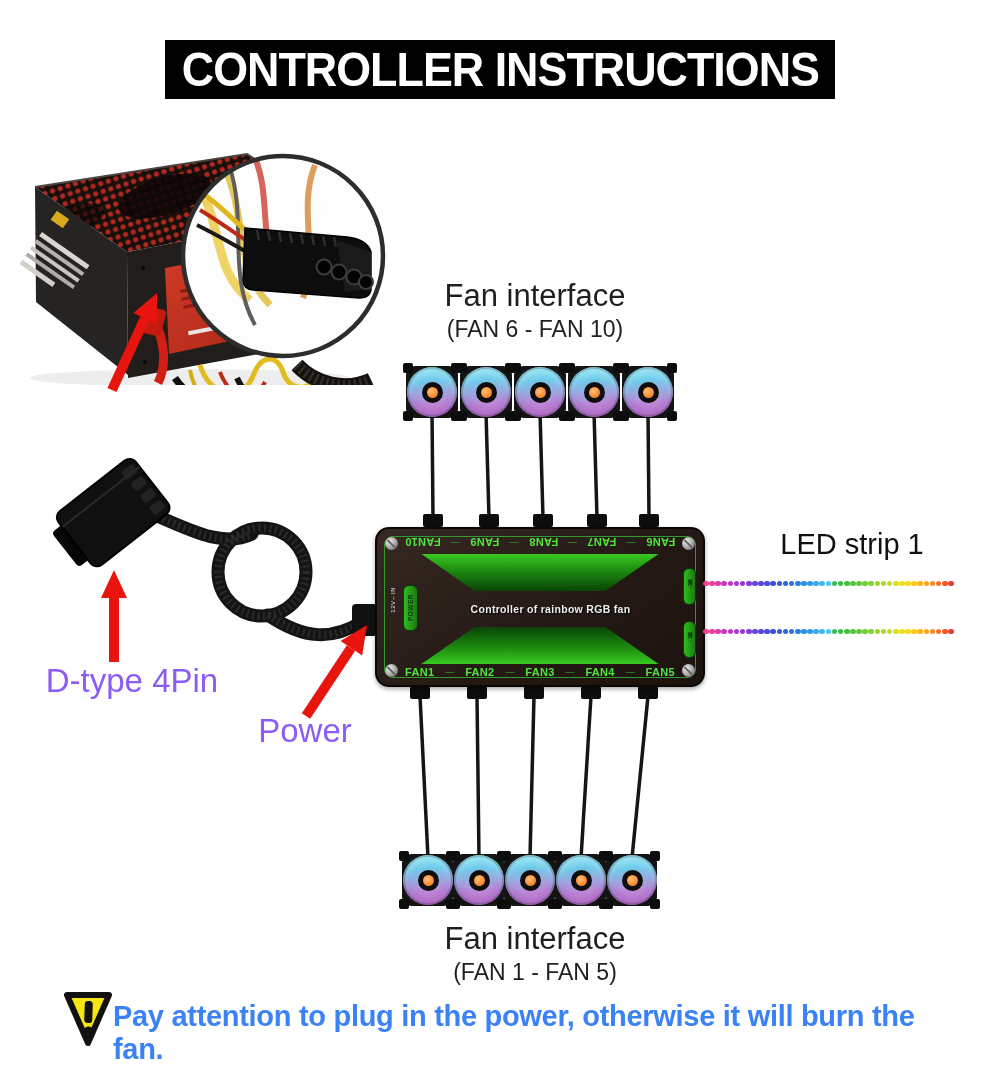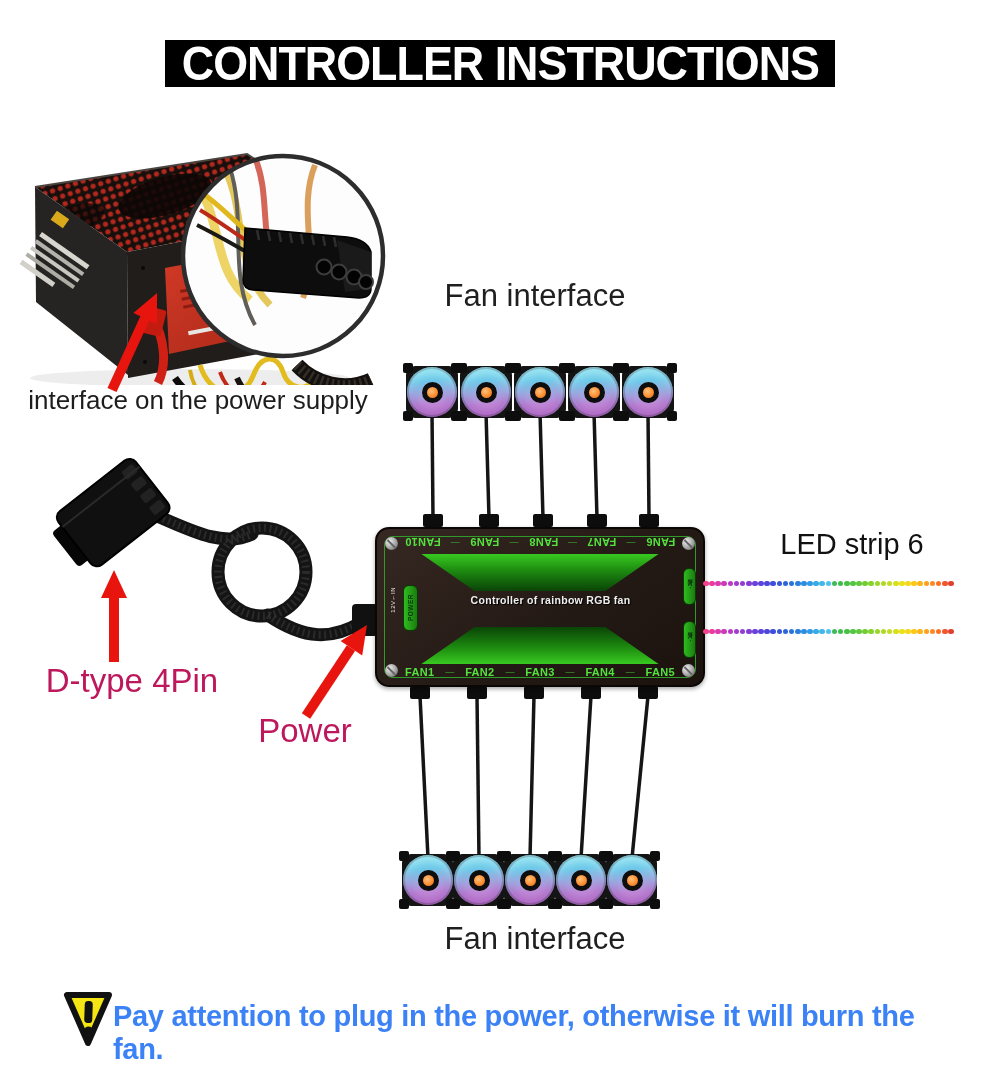--- a/index.html
+++ b/index.html
@@ -1,31 +1,31 @@
 <!DOCTYPE html>
 <html><head>
 <meta charset="utf-8">
 <style>
   * { margin:0; padding:0; box-sizing:border-box; }
   body { background:#ffffff; font-family:"Liberation Sans", sans-serif; }
   #stage { position:relative; width:1000px; height:1067px; background:#fff; overflow:hidden; }
 
   
-  .banner { position:absolute; left:165px; top:40px; width:670px; height:47px;
+  .banner { position:absolute; left:165px; top:40px; width:670px; height:59px;
     background:#000; display:flex; align-items:center; justify-content:center; z-index:4; }
   .banner span { color:#fff; font-weight:bold; font-size:44px; letter-spacing:-1px;
     transform:scale(1.02,1.08); white-space:nowrap; }
 
   
   .abs { position:absolute; z-index:4; }
   .caption { color:#1d1d1d; font-size:26px; text-align:center; line-height:1.08; }
   .fan-caption { text-align:center; color:#1f1f1f; }
   .fan-caption .big { font-size:31px; }
   .fan-caption .small { font-size:23px; margin-top:2px; }
-  .side-label { font-size:33px; color:#be185d; }
+  .side-label { font-size:33px; color:#8b5cf6; }
   .led-label { font-size:29px; color:#111; text-align:center; width:220px; }
 
   
   .fan-row { position:absolute; display:flex; z-index:3; }
   .fan-row.top { left:406px; top:366px; gap:2px; }
   .fan-row.bottom { left:402px; top:854px; gap:0; }
   .fan { position:relative; width:52px; height:52px; background:#141414; border-radius:9px; }
   .fan-row.bottom .fan { width:51px; }
   .lug { position:absolute; width:10px; height:10px; background:#0d0d0d; border-radius:2px; z-index:0; }
   .lug.tl{ left:-3px; top:-3px; } .lug.tr{ right:-3px; top:-3px; }
@@ -56,21 +56,21 @@
     clip-path:polygon(23% 0,77% 0,99% 100%,1% 100%); }
   .port-row { position:absolute; left:28px; right:28px; display:flex; align-items:center;
     justify-content:space-between; }
   .port-row.top { top:7px; } .port-row.bottom { bottom:7px; }
   .port-label { color:#54e23e; font-size:11px; font-weight:bold; letter-spacing:.3px; }
   .port-label.flip { transform:rotate(180deg); }
   .port-sep { color:#3aa52c; font-size:9px; }
   .brand-block { position:absolute; left:0; right:0; top:56px; text-align:center; }
   .brand { font-family:"DejaVu Serif", serif; font-style:italic; font-weight:bold; color:#fff;
     font-size:30px; letter-spacing:1px; text-shadow:1px 2px 2px #000; line-height:1; }
-  .brand-sub { color:#efefef; font-size:10.5px; font-weight:bold; letter-spacing:.3px; margin-top:9px;
+  .brand-sub { color:#efefef; font-size:10.5px; font-weight:bold; letter-spacing:.3px; margin-top:18px;
     text-shadow:1px 1px 1px #000;padding-left:21px; }
   .pill { position:absolute; background:linear-gradient(90deg,#2fbb1f,#1a7c10);
     border:1px solid #0a3a06; border-radius:6px; display:flex; align-items:center; justify-content:center; }
   .pill-v { writing-mode:vertical-rl; transform:rotate(180deg); font-size:6.5px; font-weight:bold;
     color:#06350a; letter-spacing:.5px; }
   .pill.power { left:26px; top:56px; width:15px; height:46px; }
   .power-note { position:absolute; left:13px; top:58px; writing-mode:vertical-rl; transform:rotate(180deg);
     color:#e9e9e9; font-size:6px; letter-spacing:.5px; }
   .pill.str2 { right:7px; top:39px; width:13px; height:37px; }
   .pill.str1 { right:7px; top:92px; width:13px; height:37px; }
@@ -259,34 +259,35 @@
         <polygon points="114,570 127,598 101,598"></polygon>
       </g>
       <g>
         <line x1="306" y1="716" x2="351" y2="648" stroke="#e8150f" stroke-width="10"></line>
         <polygon points="367,625 362.2,655.4 340.6,641"></polygon>
       </g>
     </g>
   </svg>
 
   <div class="abs caption" style="left:18px; top:386px; width:360px;">
-    <div>interface on the power supply</div>
   </div>
 
   <div class="abs fan-caption" style="left:395px; top:278px; width:280px;">
     <div class="big">Fan interface</div>
+    <div class="small">(FAN 6 - FAN 10)</div>
   </div>
 
   <div class="abs side-label" style="left:32px; top:662px; width:200px; text-align:center;">D-type 4Pin</div>
   <div class="abs side-label" style="left:240px; top:712px; width:130px; text-align:center;">Power</div>
 
-  <div class="abs led-label" style="left:742px; top:528px;">LED strip 6</div>
+  <div class="abs led-label" style="left:742px; top:528px;">LED strip 1</div>
 
   <div class="abs fan-caption" style="left:395px; top:921px; width:280px;">
     <div class="big">Fan interface</div>
+    <div class="small">(FAN 1 - FAN 5)</div>
   </div>
 
   <div class="fan-row top">
       <div class="fan">
         <div class="lug tl"></div>
         <div class="lug tr"></div>
         <div class="lug bl"></div>
         <div class="lug br"></div>
         <div class="fan-circle">
           <div class="fan-hub"></div>

